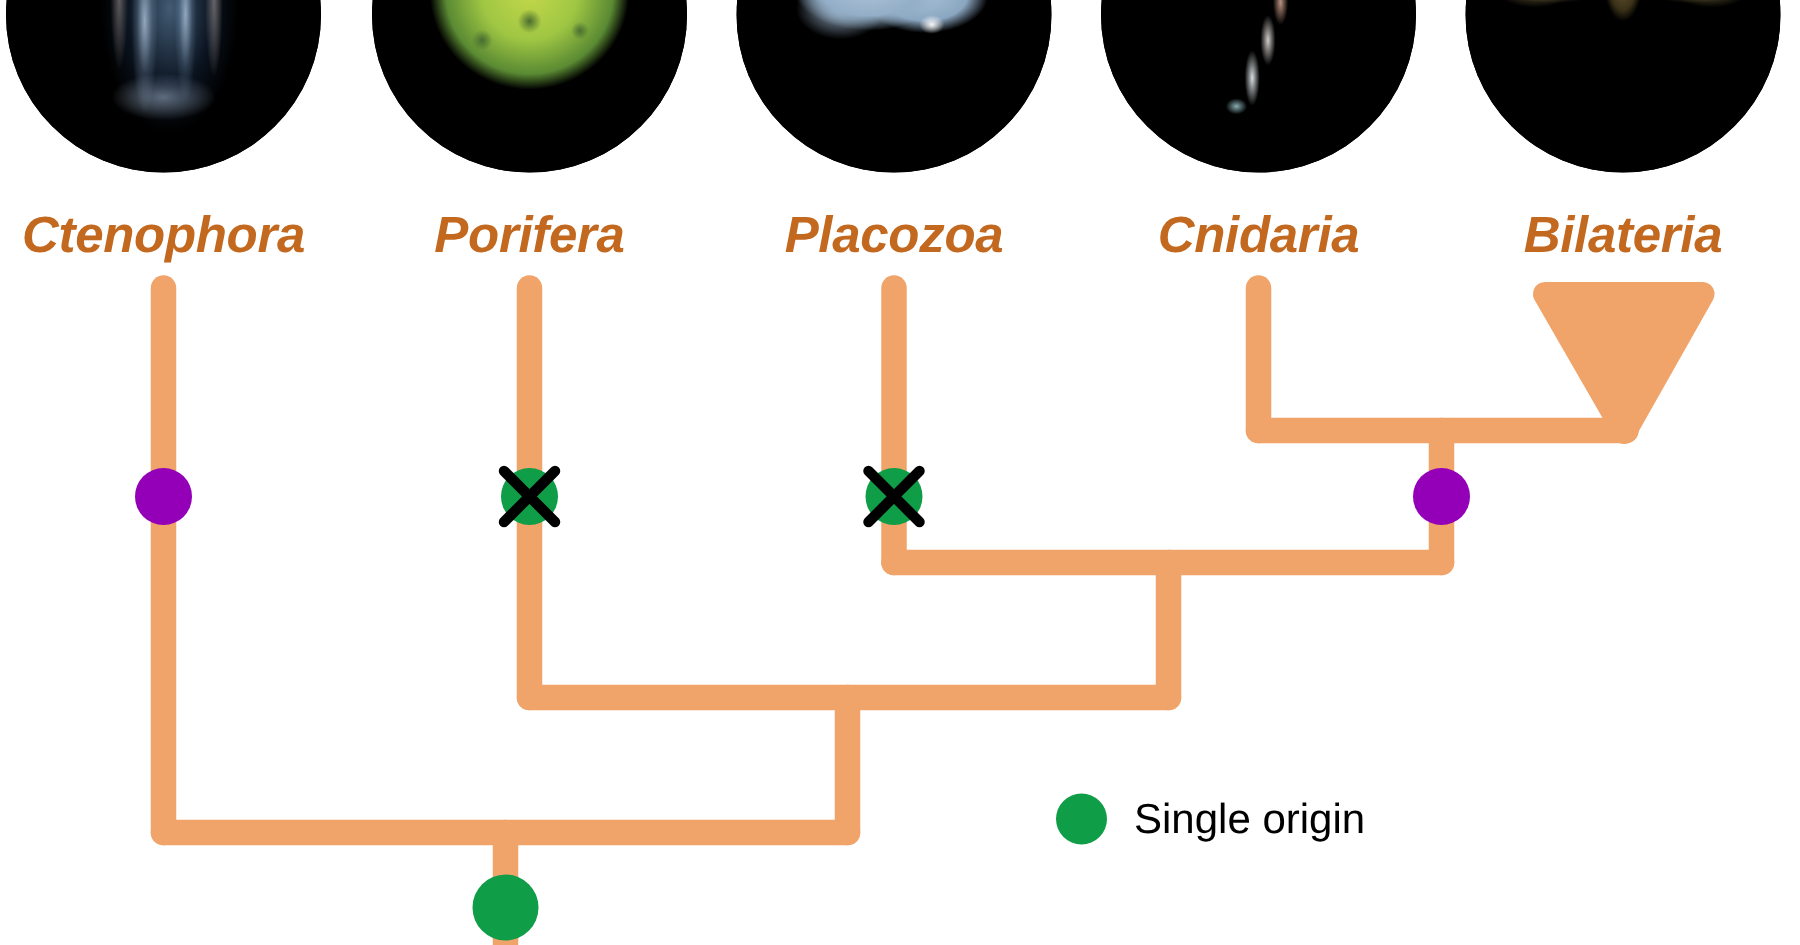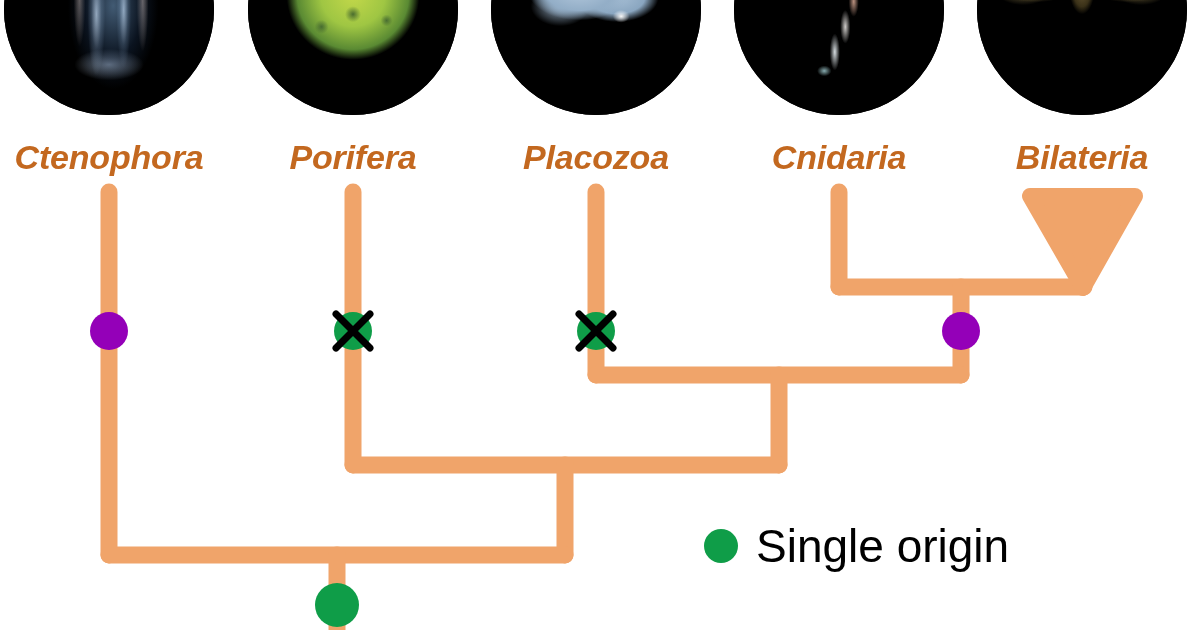--- a/index.html
+++ b/index.html
@@ -68,21 +68,21 @@
   }
   .legend-dot {
     width: 34px;
     height: 34px;
     border-radius: 50%;
     flex: 0 0 34px;
   }
   .legend-text {
     margin-left: 18px;
     font-family: "Liberation Sans", sans-serif;
-    font-size: 46px;
+    font-size: 28px;
     color: #000000;
     white-space: nowrap;
   }
 </style>
 </head>
 <body>
 
 <div id="figure">
 
   <div class="photo" style="left:0px;">

